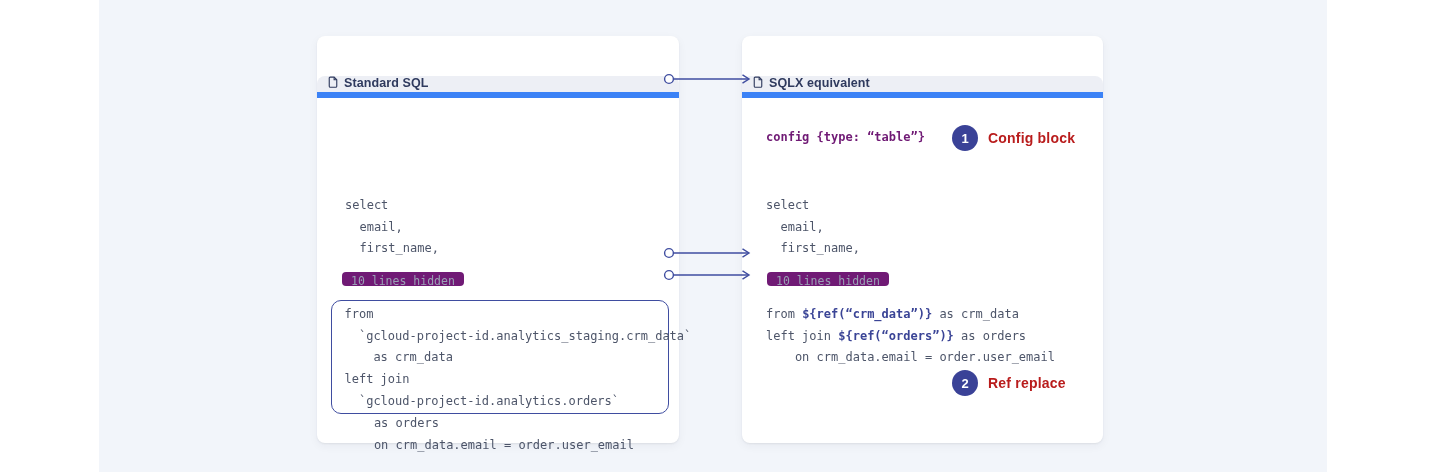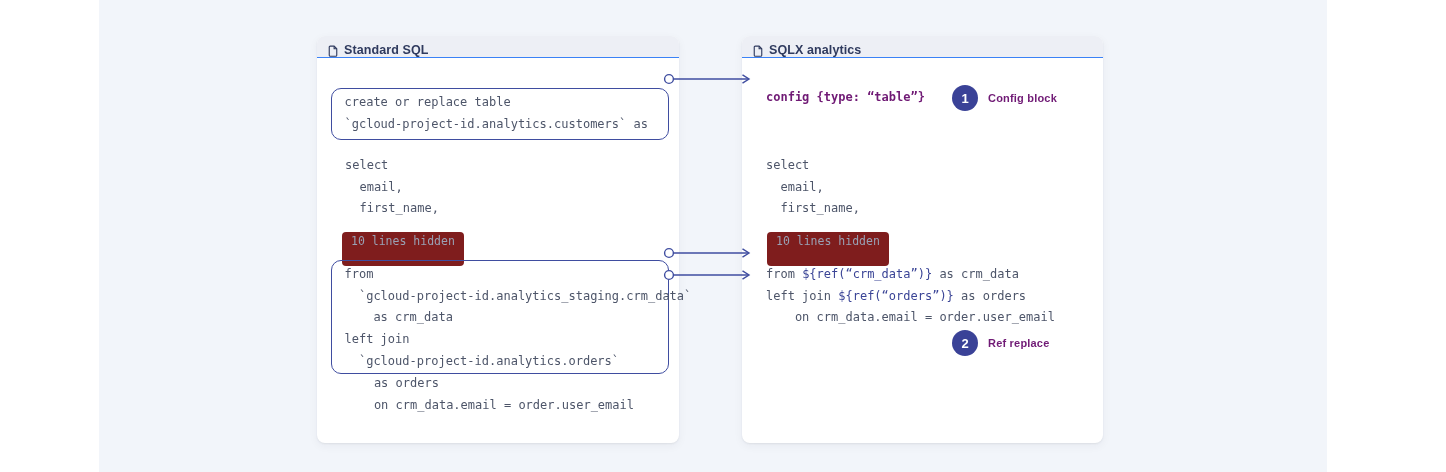--- a/index.html
+++ b/index.html
@@ -7,64 +7,60 @@
     font-family: "Liberation Sans", sans-serif; }
   .stage { position: relative; width: 1446px; height: 472px; }
   .band { position: absolute; left: 99px; top: 0; width: 1228px; height: 472px;
     background: #f2f5fa; }
   .panel { position: absolute; top: 36px; width: 362px; height: 407px;
     background: #ffffff; border-radius: 8px;
     box-shadow: 0 1px 2px rgba(30,41,59,0.07), 0 3px 10px rgba(30,41,59,0.05); z-index: 1; }
   .panel.left  { left: 317px; }
   .panel.right { left: 742px; width: 361px; }
   .panel-header { height: 22px; background: #edeff5; border-radius: 8px 8px 0 0;
-    border-bottom: 1px solid #3b82f6; display: flex; align-items: flex-end; gap: 5px;
-    padding: 0 10px; }
+    border-bottom: 6px solid #3b82f6; display: flex; align-items: flex-start; gap: 5px;
+    padding: 0 10px; margin-top: 40px; }
   .panel-title { font-size: 12.5px; font-weight: 700; color: #2f3a5e; letter-spacing: .1px; }
   .panel-body { position: relative; width: 100%; height: 385px; }
   .code, .pre { font-family: "DejaVu Sans Mono", monospace; font-size: 12px;
     line-height: 21.7px; color: #4d5569; white-space: pre; }
   .hl-box { position: absolute; border: 1.4px solid #3f4da0; border-radius: 10px;
     left: 14px; width: 338px; }
   .hl-box .pre { padding: 3px 0 0 12.5px; }
   .abs { position: absolute; }
-  .pill { position: absolute; height: 34px; line-height: 18px; padding: 0 9px;
-    background: #7f1d1d; border-radius: 4px; color: #99a1b4;
+  .pill { position: absolute; height: 14px; line-height: 18px; padding: 0 9px;
+    background: #701a75; border-radius: 4px; color: #99a1b4;
     font-family: "DejaVu Sans Mono", monospace; font-size: 11.5px; }
-  .boldcode { font-weight: 400; color: #3a4496; }
+  .boldcode { font-weight: 700; color: #3a4496; }
   .cfg { font-weight: 700; color: #701a75; }
   .callout { position: absolute; display: flex; align-items: center; gap: 10px; }
   .badge { width: 26px; height: 26px; border-radius: 50%; background: #3a4297;
     color: #ffffff; font-size: 13px; font-weight: 700; display: flex;
     align-items: center; justify-content: center; }
-  .callout-label { font-size: 11px; font-weight: 700; color: #701a75; letter-spacing: .2px; }
+  .callout-label { font-size: 14px; font-weight: 700; color: #b91c1c; letter-spacing: .2px; }
   svg.overlay { position: absolute; left: 0; top: 0; z-index: 2; pointer-events: none; }
   .file-ic { flex: 0 0 auto; display: flex; }
 </style>
 </head>
 <body>
 
 <div class="stage">
   <div class="band"></div>
 
   <div class="panel left">
     <div class="panel-header">
       <span class="file-ic">
         <svg width="12" height="12" viewBox="0 0 16 16">
           <path d="M4.5 1.5h5L13 5v8.5a1.5 1.5 0 0 1-1.5 1.5h-7A1.5 1.5 0 0 1 3 13.5v-10A1.5 1.5 0 0 1 4.5 1.5z" fill="none" stroke="#2f3a5e" stroke-width="1.5"></path>
           <path d="M9.5 1.5V5H13" fill="none" stroke="#2f3a5e" stroke-width="1.5"></path>
         </svg>
       </span>
       <span class="panel-title">Standard SQL</span>
     </div>
     <div class="panel-body">
-      <div class="hl-box" style="top:30px; height:52px;">
-        <pre class="pre">create or replace table
-`gcloud-project-id.analytics.customers` as</pre>
-      </div>
       <pre class="pre abs" style="left:28px; top:97px;">select
   email,
   first_name,</pre>
       <span class="pill" style="left:25px; top:174px;">10 lines hidden</span>
       <div class="hl-box" style="top:202px; height:114px;">
         <pre class="pre">from
   `gcloud-project-id.analytics_staging.crm_data`
     as crm_data
 left join
   `gcloud-project-id.analytics.orders`</pre>
@@ -75,21 +71,21 @@
   </div>
 
   <div class="panel right">
     <div class="panel-header">
       <span class="file-ic">
         <svg width="12" height="12" viewBox="0 0 16 16">
           <path d="M4.5 1.5h5L13 5v8.5a1.5 1.5 0 0 1-1.5 1.5h-7A1.5 1.5 0 0 1 3 13.5v-10A1.5 1.5 0 0 1 4.5 1.5z" fill="none" stroke="#2f3a5e" stroke-width="1.5"></path>
           <path d="M9.5 1.5V5H13" fill="none" stroke="#2f3a5e" stroke-width="1.5"></path>
         </svg>
       </span>
-      <span class="panel-title">SQLX analytics</span>
+      <span class="panel-title">SQLX equivalent</span>
     </div>
     <div class="panel-body">
       <div class="code cfg abs" style="left:24px; top:29px;">config {type: “table”}</div>
       <pre class="pre abs" style="left:24px; top:97px;">select
   email,
   first_name,</pre>
       <span class="pill" style="left:25px; top:174px;">10 lines hidden</span>
       <div class="code abs" style="left:24px; top:206px;"><span>from </span><span class="boldcode">${ref(“crm_data”)}</span><span> as crm_data</span></div>
       <div class="code abs" style="left:24px; top:227.7px;text-align:right;"><span>left join </span><span class="boldcode">${ref(“orders”)}</span><span> as orders</span></div>
       <div class="code abs" style="left:24px; top:249.4px;">    on crm_data.email = order.user_email</div>

